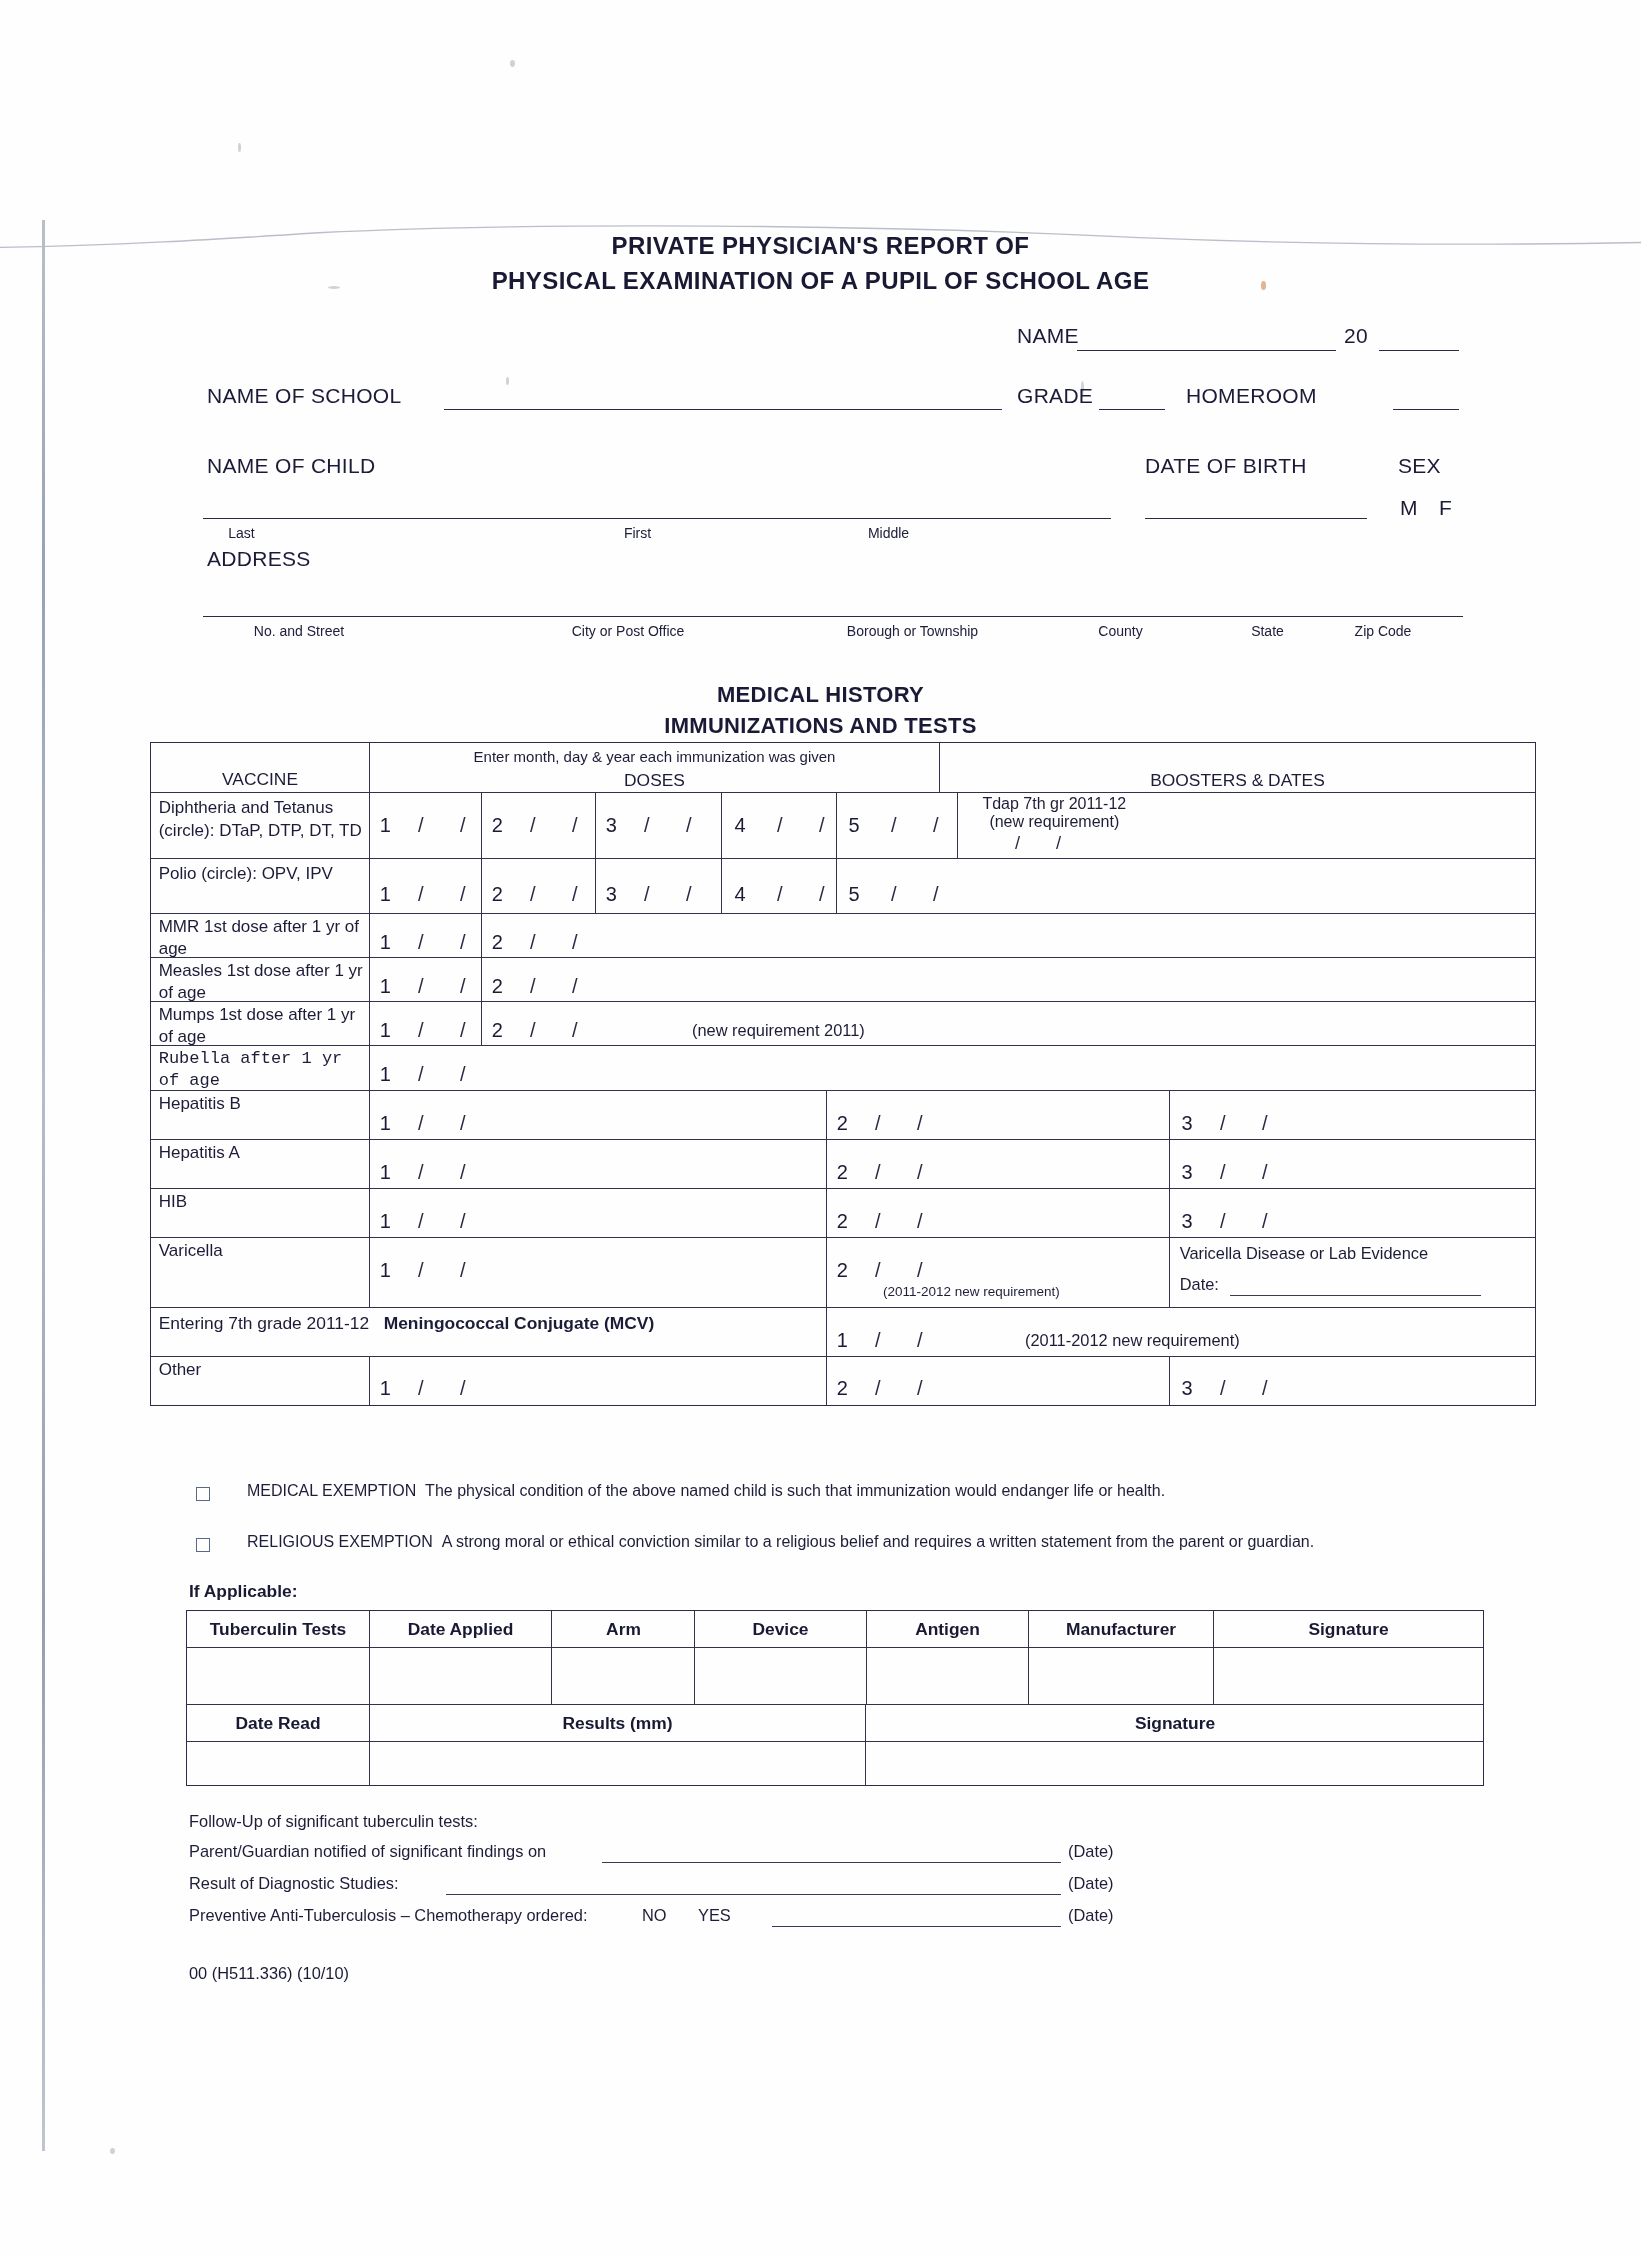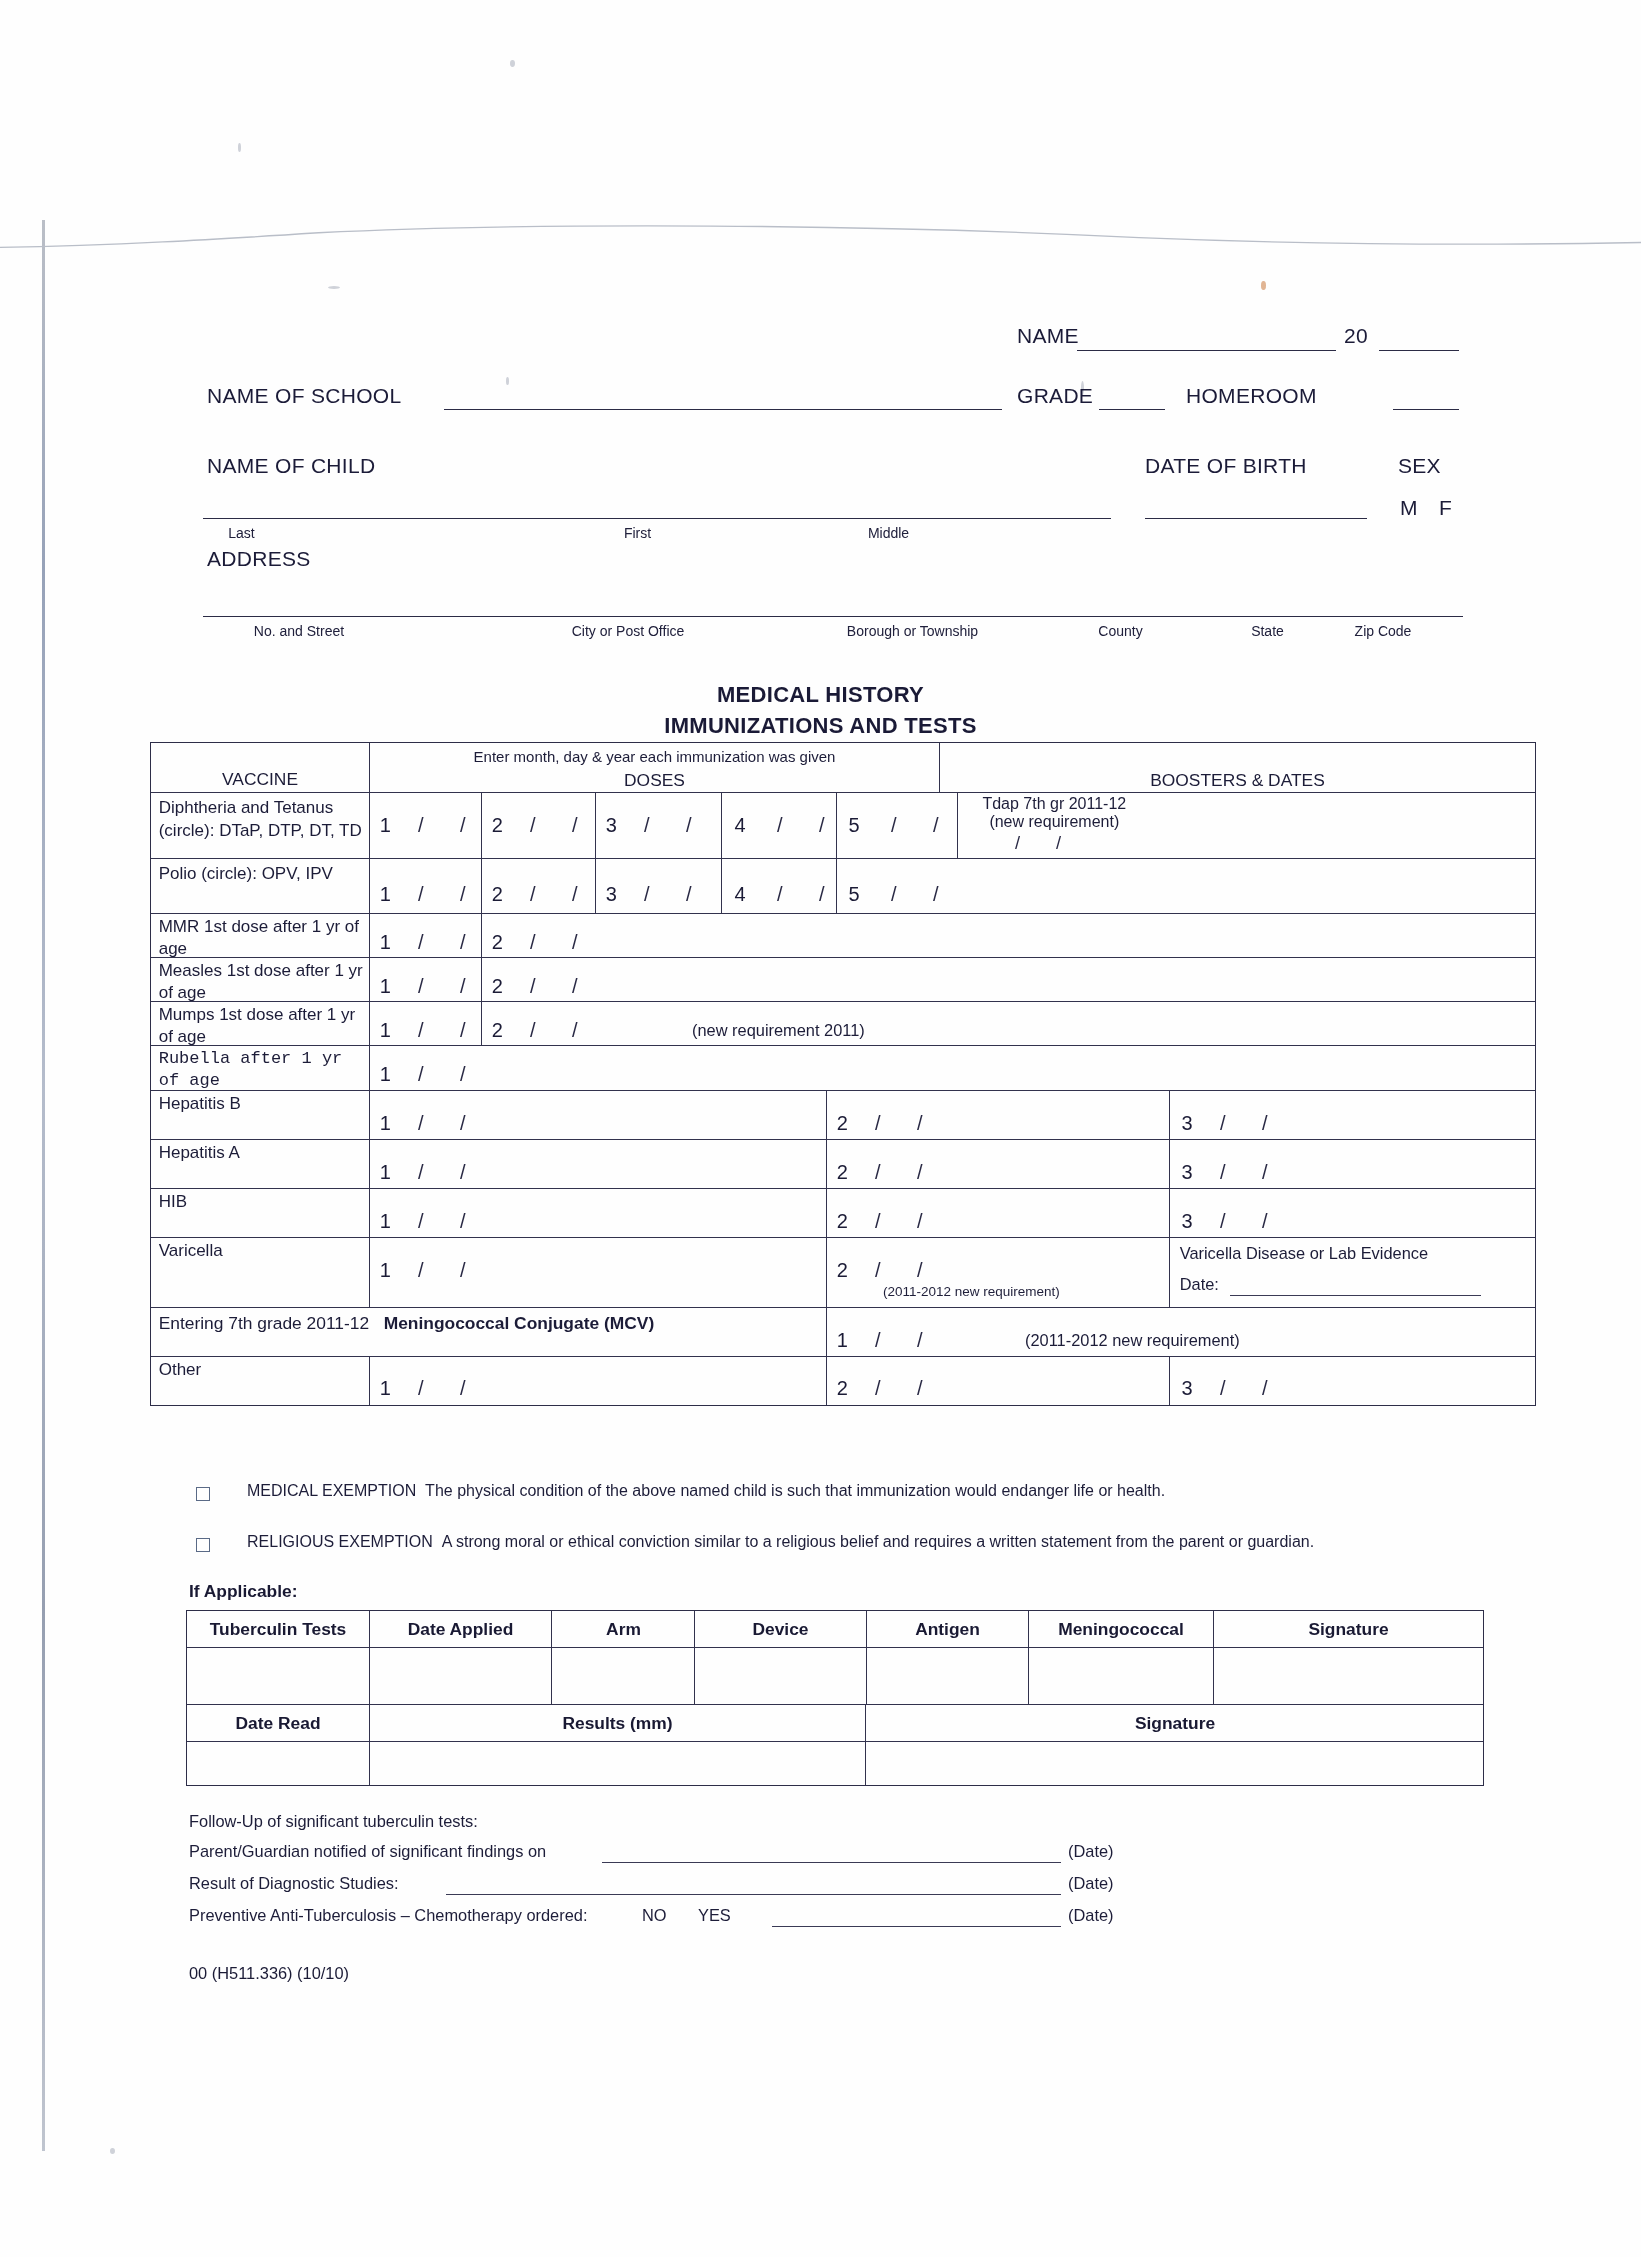--- a/index.html
+++ b/index.html
@@ -239,20 +239,24 @@
 <div class="speck" style="left:510px; top:60px; width:4.8px; height:6.8px;"></div>
 <div class="speck" style="left:238px; top:143px; width:2.9px; height:8.7px;"></div>
 <div class="speck" style="left:328px; top:286px; width:11.6px; height:2.9px;"></div>
 <div class="speck" style="left:506px; top:377px; width:2.9px; height:7.7px;"></div>
 <div class="speck speck-orange" style="left:1261px; top:281px; width:4.8px; height:8.7px;"></div>
 <div class="speck" style="left:1081px; top:381px; width:2.9px; height:13.5px;"></div>
 <div class="speck" style="left:110px; top:2148px; width:4.8px; height:5.8px;"></div>
 
 <div class="doc">
 
+  <div class="title-block">
+    <div class="title-line">PRIVATE PHYSICIAN'S REPORT OF</div>
+    <div class="title-line">PHYSICAL EXAMINATION OF A PUPIL OF SCHOOL AGE</div>
+  </div>
 
   <span class="hdr" style="left:1017px; top:324px;">NAME</span>
   <div class="rule" style="left:1077px; top:350px; width:259px;"></div>
   <span class="hdr" style="left:1344px; top:324px;">20</span>
   <div class="rule" style="left:1379px; top:350px; width:80px;"></div>
 
   <span class="hdr" style="left:207px; top:384px;">NAME OF SCHOOL</span>
   <div class="rule" style="left:444px; top:409px; width:558px;"></div>
 
   <span class="hdr" style="left:1017px; top:384px;">GRADE</span>
@@ -545,21 +549,21 @@
       <div class="tcell" style="left:366px; width:142px;">
         <span>Arm</span>
       </div>
       <div class="tcell" style="left:508px; width:172px;">
         <span>Device</span>
       </div>
       <div class="tcell" style="left:680px; width:162px;">
         <span>Antigen</span>
       </div>
       <div class="tcell" style="left:842px; width:185px;">
-        <span>Meningococcal</span>
+        <span>Manufacturer</span>
       </div>
       <div class="tcell nobord" style="left:1027px; right:0;">
         <span>Signature</span>
       </div>
     </div>
 
     <div class="trow" style="height:57px;">
       <div class="tcell" style="left:0; width:183px;"></div>
       <div class="tcell" style="left:183px; width:182px;"></div>
       <div class="tcell" style="left:366px; width:142px;"></div>

